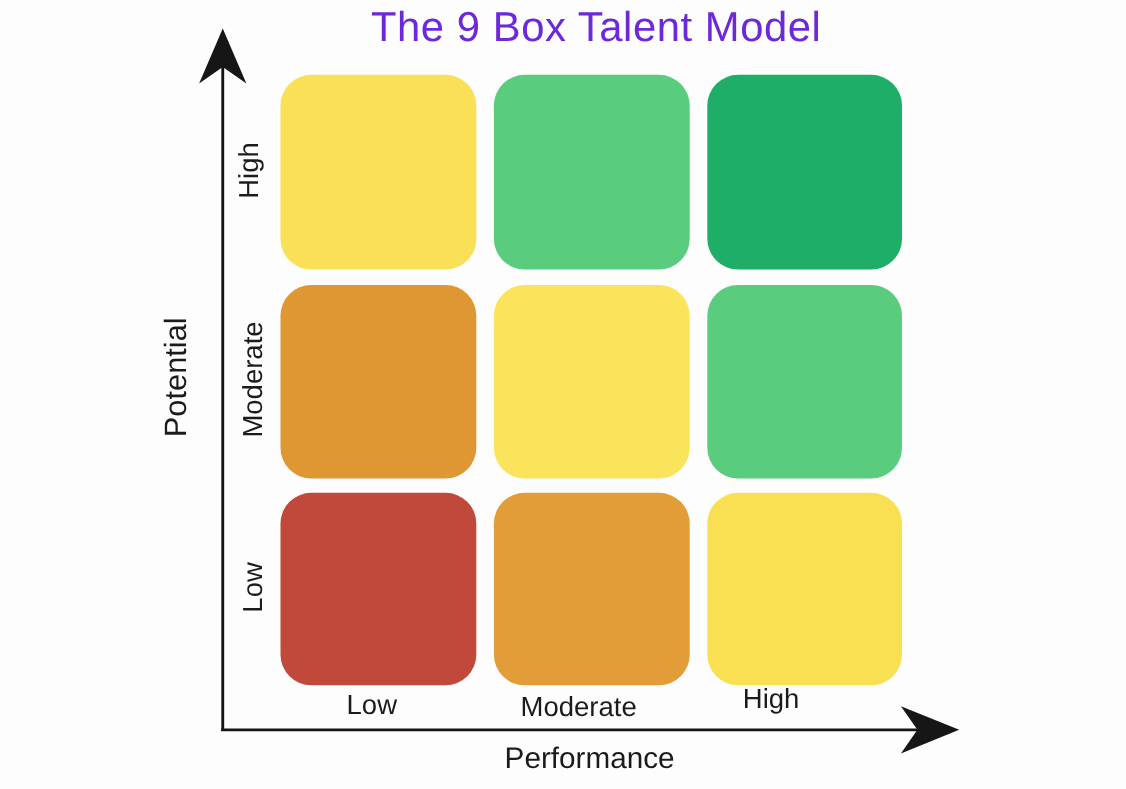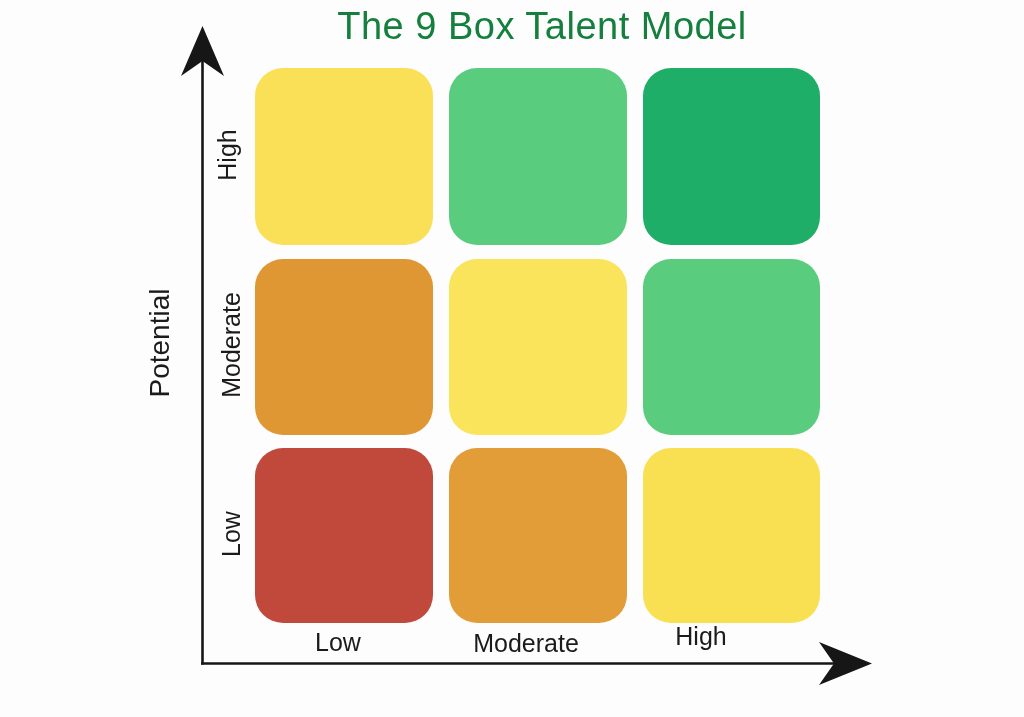--- a/index.html
+++ b/index.html
@@ -14,21 +14,21 @@
     background: #fdfdfd;
     overflow: hidden;
   }
   .title {
     position: absolute;
     left: 542px;
     top: 26px;
     transform: translate(-50%, -50%);
     font-size: 38px;
     font-weight: 500;
-    color: #15803d;
+    color: #6d28d9;
     white-space: nowrap;
     letter-spacing: 0.5px;
   }
   .axes-svg {
     position: absolute;
     inset: 0;
     pointer-events: none;
   }
   .axes-svg line { stroke: #161616; stroke-width: 2.6px; }
   .axes-svg polygon { fill: #161616; }
@@ -87,14 +87,15 @@
     <div class="cell" style="background-color: rgb(90, 204, 126);"></div>
     <div class="cell" style="background-color: rgb(193, 73, 59);"></div>
     <div class="cell" style="background-color: rgb(226, 156, 56);"></div>
     <div class="cell" style="background-color: rgb(249, 224, 82);"></div>
   </div>
 
   <div class="lbl tick" style="left:338px; top:642px;">Low</div>
   <div class="lbl tick" style="left:526px; top:643px;">Moderate</div>
   <div class="lbl tick" style="left:701px; top:636px;">High</div>
 
+  <div class="lbl xtitle" style="left:536px; top:690px;">Performance</div>
 
 </div>
 
 </body></html>

